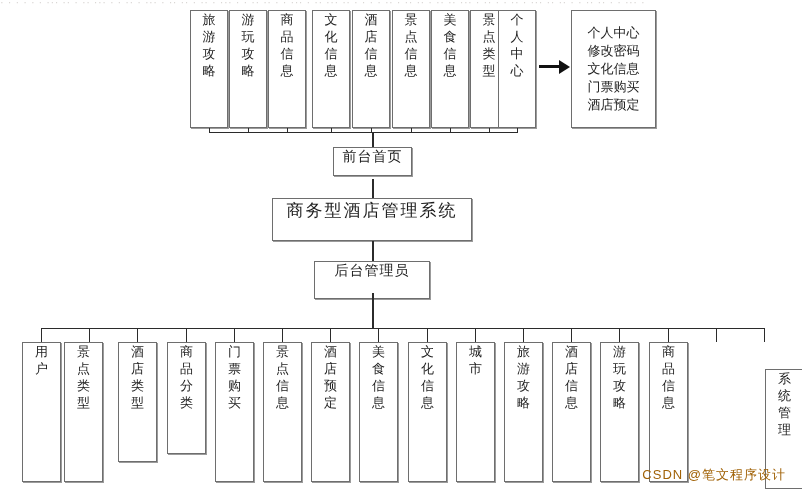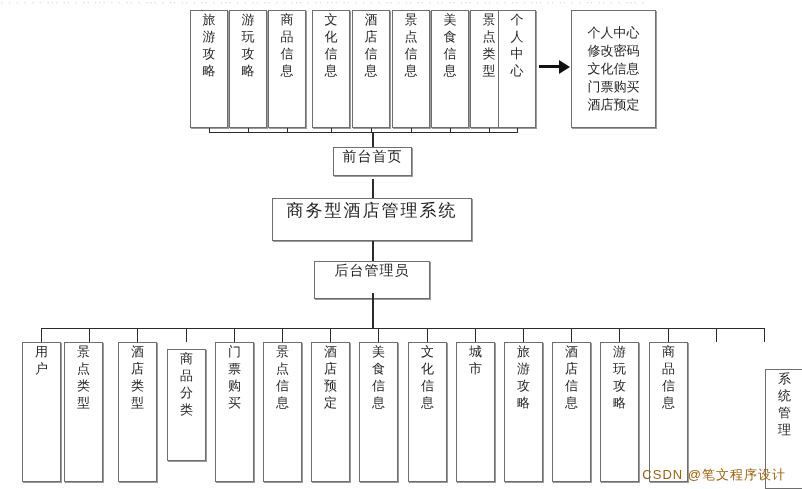--- a/index.html
+++ b/index.html
@@ -233,24 +233,24 @@
   <div class="ln-v" style="left:668px; top:328px; height:14px;"></div>
   <div class="ln-v" style="left:716px; top:328px; height:14px;"></div>
   <div class="ln-v" style="left:764px; top:328px; height:14px;"></div>
 
   <div class="box vbox" style="left:22px; top:342px; width:39px; height:140px;">
     <span class="lbl">用户</span>
   </div>
   <div class="box vbox" style="left:64px; top:342px; width:39px; height:140px;">
     <span class="lbl">景点类型</span>
   </div>
-  <div class="box vbox" style="left:118px; top:342px; width:39px; height:140px;">
+  <div class="box vbox" style="left:118px; top:342px; width:39px; height:120px;">
     <span class="lbl">酒店类型</span>
   </div>
-  <div class="box vbox" style="left:167px; top:349px; width:39px; height:112px;">
+  <div class="box vbox" style="left:167px; top:342px; width:39px; height:112px;">
     <span class="lbl">商品分类</span>
   </div>
   <div class="box vbox" style="left:215px; top:342px; width:39px; height:140px;">
     <span class="lbl">门票购买</span>
   </div>
   <div class="box vbox" style="left:263px; top:342px; width:39px; height:140px;">
     <span class="lbl">景点信息</span>
   </div>
   <div class="box vbox" style="left:311px; top:342px; width:39px; height:140px;">
     <span class="lbl">酒店预定</span>

